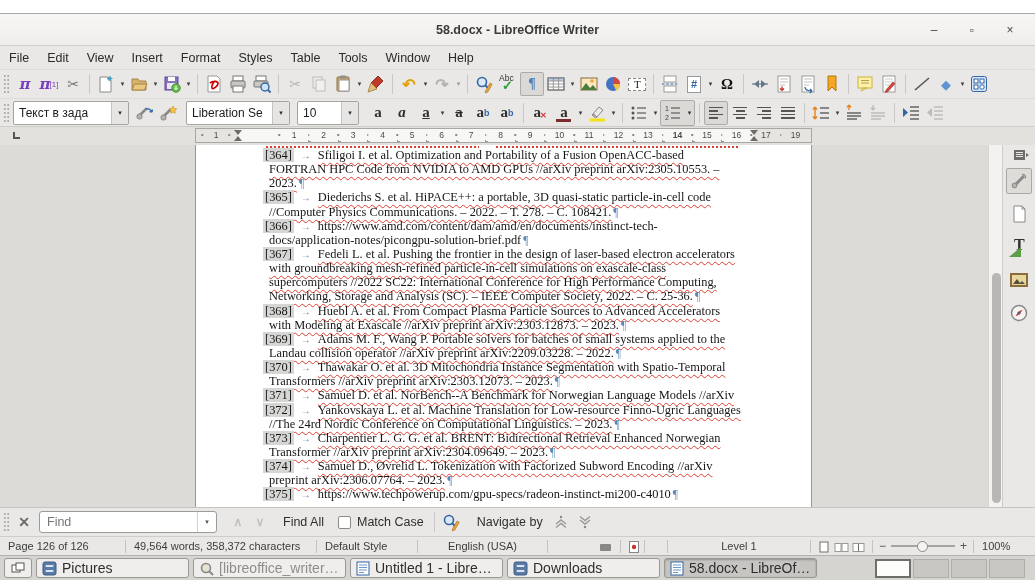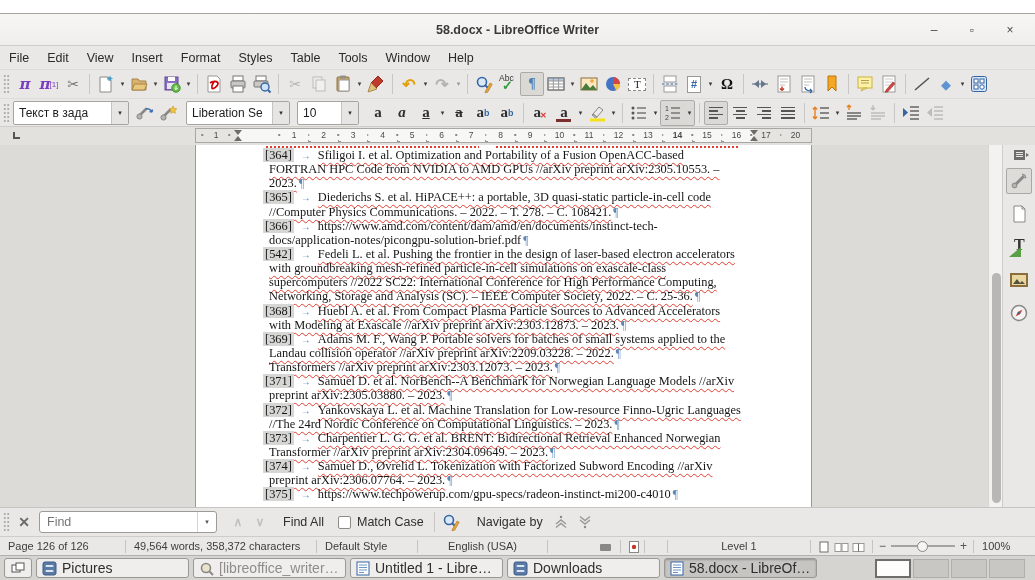--- a/index.html
+++ b/index.html
@@ -570,21 +570,21 @@
         <span class="rnum" style="left: 452px;">13</span>
         <span class="rdot" style="left: 437.25px;"></span>
         <span class="rnum" style="left: 481.5px; font-weight: bold;">14</span>
         <span class="rdot" style="left: 466.75px;"></span>
         <span class="rnum" style="left: 511px;">15</span>
         <span class="rdot" style="left: 496.25px;"></span>
         <span class="rnum" style="left: 540.5px;">16</span>
         <span class="rdot" style="left: 525.75px;"></span>
         <span class="rnum" style="left: 570px;">17</span>
         <span class="rdot" style="left: 555.25px;"></span>
-        <span class="rnum" style="left: 599.5px;">20</span>
+        <span class="rnum" style="left: 599.5px;">19</span>
         <span class="rdot" style="left: 584.75px;"></span>
         <span class="rtab" style="left: 112px;"></span>
         <span class="rtab" style="left: 141.5px;"></span>
         <span class="rtab" style="left: 171px;"></span>
         <span class="rtab" style="left: 200.5px;"></span>
         <span class="rtab" style="left: 230px;"></span>
         <span class="rtab" style="left: 259.5px;"></span>
         <span class="rtab" style="left: 289px;"></span>
         <span class="rtab" style="left: 318.5px;"></span>
         <span class="rtab" style="left: 348px;"></span>
@@ -602,31 +602,31 @@
       <div class="squiggle" style="left:70px;width:213px;"></div>
       <div class="squiggle" style="left:300px;width:243px;"></div>
       <div class="doc-content">
           <div class="doc-line first"><span class="refnum">[364]</span><span class="tabmark">→</span><span class="wv">Sfiligoi I. et al. Optimization and Portability of a Fusion OpenACC-based</span></div>
           <div class="doc-line cont"><span class="wv">FORTRAN HPC Code from NVIDIA to AMD GPUs //arXiv preprint arXiv:2305.10553. –</span></div>
           <div class="doc-line cont"><span class="wv">2023.</span><span class="pilcrow">¶</span></div>
           <div class="doc-line first"><span class="refnum">[365]</span><span class="tabmark">→</span><span class="wv">Diederichs S. et al. HiPACE++: a portable, 3D quasi-static particle-in-cell code</span></div>
           <div class="doc-line cont"><span class="wv">//Computer Physics Communications. – 2022. – Т. 278. – С. 108421.</span><span class="pilcrow">¶</span></div>
           <div class="doc-line first"><span class="refnum">[366]</span><span class="tabmark">→</span><span class="plain">https://www.amd.com/content/dam/amd/en/documents/instinct-tech-</span></div>
           <div class="doc-line cont"><span class="plain">docs/application-notes/picongpu-solution-brief.pdf</span><span class="pilcrow">¶</span></div>
-          <div class="doc-line first"><span class="refnum">[542]</span><span class="tabmark">→</span><span class="wv">Fedeli L. et al. Pushing the frontier in the design of laser-based electron accelerators</span></div>
+          <div class="doc-line first"><span class="refnum">[367]</span><span class="tabmark">→</span><span class="wv">Fedeli L. et al. Pushing the frontier in the design of laser-based electron accelerators</span></div>
           <div class="doc-line cont"><span class="wv">with groundbreaking mesh-refined particle-in-cell simulations on exascale-class</span></div>
           <div class="doc-line cont"><span class="wv">supercomputers //2022 SC22: International Conference for High Performance Computing,</span></div>
           <div class="doc-line cont"><span class="wv">Networking, Storage and Analysis (SC). – IEEE Computer Society, 2022. – С. 25-36.</span><span class="pilcrow">¶</span></div>
           <div class="doc-line first"><span class="refnum">[368]</span><span class="tabmark">→</span><span class="wv">Huebl A. et al. From Compact Plasma Particle Sources to Advanced Accelerators</span></div>
           <div class="doc-line cont"><span class="wv">with Modeling at Exascale //arXiv preprint arXiv:2303.12873. – 2023.</span><span class="pilcrow">¶</span></div>
           <div class="doc-line first"><span class="refnum">[369]</span><span class="tabmark">→</span><span class="wv">Adams M. F., Wang P. Portable solvers for batches of small systems applied to the</span></div>
           <div class="doc-line cont"><span class="wv">Landau collision operator //arXiv preprint arXiv:2209.03228. – 2022.</span><span class="pilcrow">¶</span></div>
+          <div class="doc-line first"><span class="refnum">[370]</span><span class="tabmark">→</span><span class="wv">Thawakar O. et al. 3D Mitochondria Instance Segmentation with Spatio-Temporal</span></div>
           <div class="doc-line cont"><span class="wv">Transformers //arXiv preprint arXiv:2303.12073. – 2023.</span><span class="pilcrow">¶</span></div>
           <div class="doc-line first"><span class="refnum">[371]</span><span class="tabmark">→</span><span class="wv">Samuel D. et al. NorBench--A Benchmark for Norwegian Language Models //arXiv</span></div>
-          <div class="doc-line cont"><span class="wv">preprint arXiv:2305.03880. – 2023.</span><span class="pilcrow">¶</span></div>
           <div class="doc-line first"><span class="refnum">[372]</span><span class="tabmark">→</span><span class="wv">Yankovskaya L. et al. Machine Translation for Low-resource Finno-Ugric Languages</span></div>
           <div class="doc-line cont"><span class="wv">//The 24rd Nordic Conference on Computational Linguistics. – 2023.</span><span class="pilcrow">¶</span></div>
           <div class="doc-line first"><span class="refnum">[373]</span><span class="tabmark">→</span><span class="wv">Charpentier L. G. G. et al. BRENT: Bidirectional Retrieval Enhanced Norwegian</span></div>
           <div class="doc-line cont"><span class="wv">Transformer //arXiv preprint arXiv:2304.09649. – 2023.</span><span class="pilcrow">¶</span></div>
           <div class="doc-line first"><span class="refnum">[374]</span><span class="tabmark">→</span><span class="wv">Samuel D., Øvrelid L. Tokenization with Factorized Subword Encoding //arXiv</span></div>
           <div class="doc-line cont"><span class="wv">preprint arXiv:2306.07764. – 2023.</span><span class="pilcrow">¶</span></div>
           <div class="doc-line first"><span class="refnum">[375]</span><span class="tabmark">→</span><span class="plain">https://www.techpowerup.com/gpu-specs/radeon-instinct-mi200-c4010</span><span class="pilcrow">¶</span></div>
         </div>
     </div>
     <div class="vscroll">

